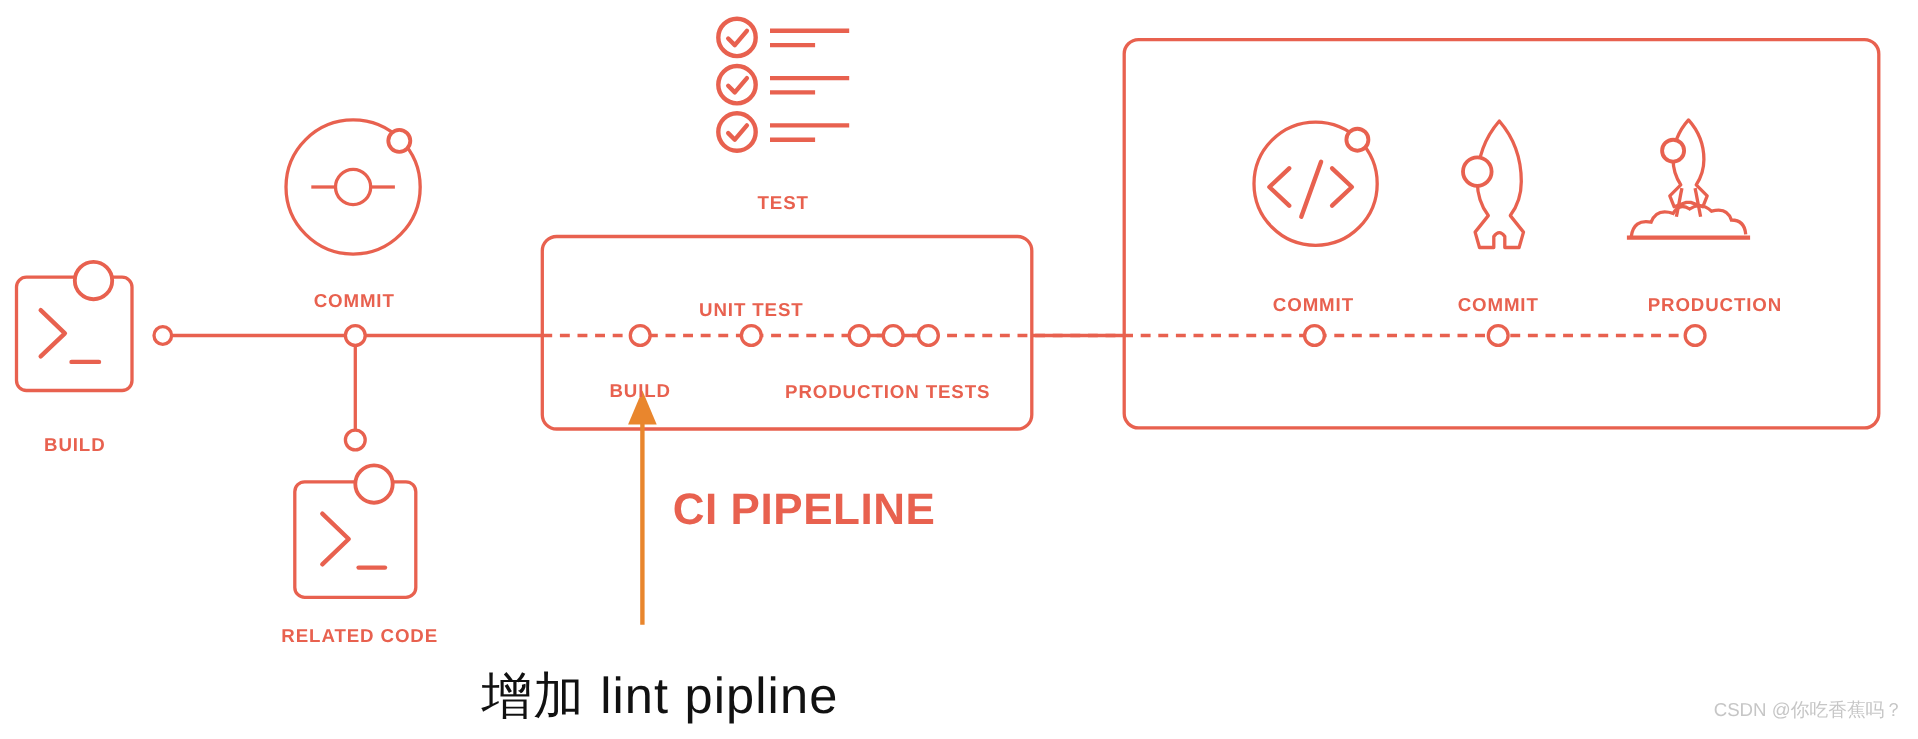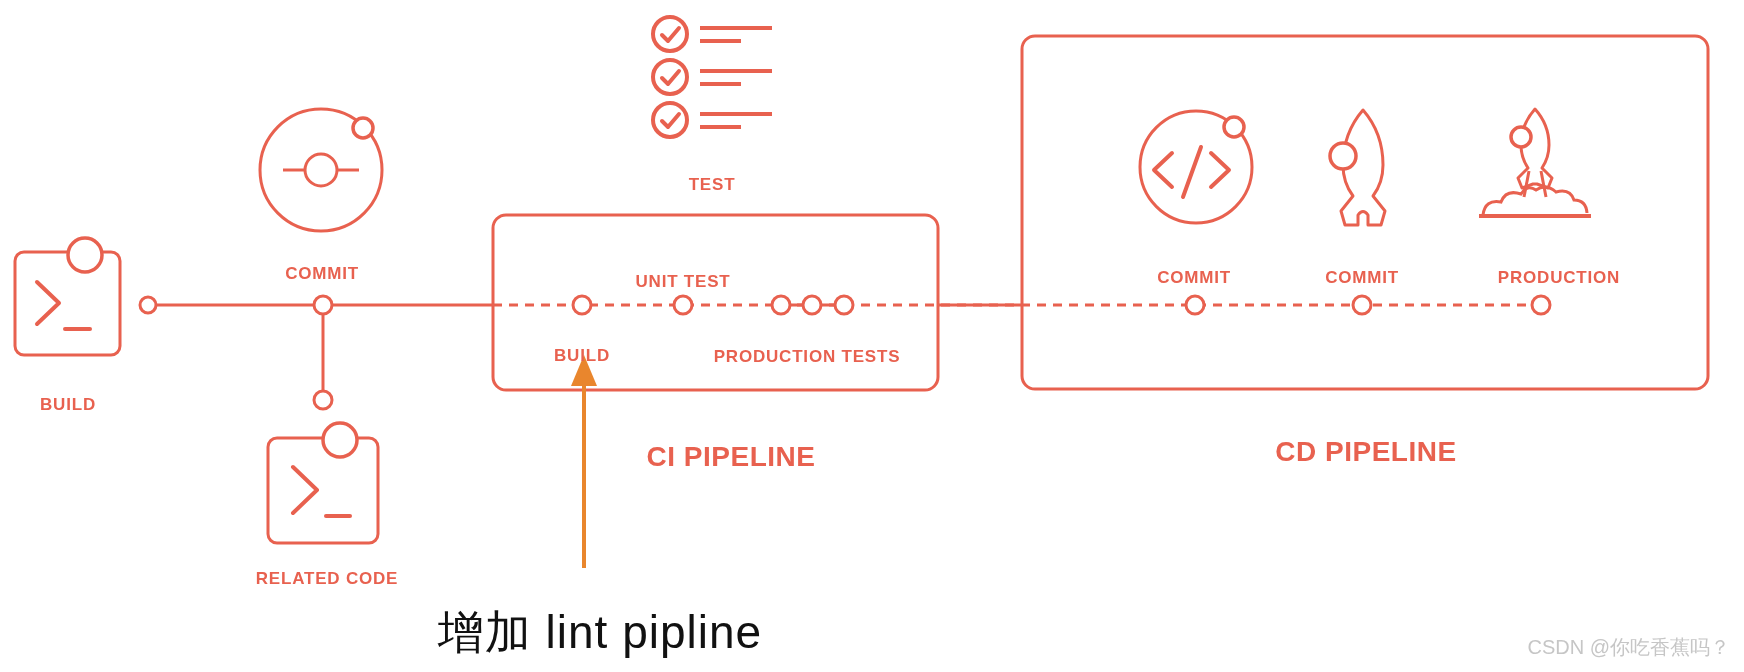--- a/index.html
+++ b/index.html
@@ -1,25 +1,25 @@
 <!DOCTYPE html>
 <html style="--accent: #E8614F; --arrow: #E9862D; --annotation: #111111; --watermark: #C6C6C6;"><head>
 <meta charset="utf-8">
 <style>
   html,body{margin:0;padding:0;background:#fff;}
   .canvas{position:relative;width:1744px;height:672px;background:#ffffff;overflow:hidden;
           font-family:"Liberation Sans",sans-serif;}
   .artwork{position:absolute;left:0;top:0;}
   .lbl{position:absolute;transform:translateX(-50%);color:var(--accent,#E8614F);
        font-weight:bold;font-size:17px;letter-spacing:0.8px;white-space:nowrap;margin-top:16px;}
-  .title{font-size:28px;letter-spacing:0.5px;}
+  .title{font-size:40px;letter-spacing:0.5px;}
   .annotation{position:absolute;transform:translateX(-50%);color:var(--annotation,#111);
        font-weight:normal;font-size:46px;letter-spacing:1px;white-space:nowrap;
        font-family:"Liberation Sans",sans-serif;text-align:right;}
-  .watermark{position:absolute;color:var(--watermark,#C6C6C6);font-size:20px;
+  .watermark{position:absolute;color:var(--watermark,#C6C6C6);font-size:17px;
        font-weight:normal;white-space:nowrap;}
   
   .s  {stroke:var(--accent,#E8614F);fill:none;stroke-width:3;}
   .s4 {stroke:var(--accent,#E8614F);fill:none;stroke-width:4;}
   .node{stroke:var(--accent,#E8614F);fill:#ffffff;stroke-width:3;}
   .wmask{stroke:var(--accent,#E8614F);fill:#ffffff;stroke-width:3.5;}
   .dash{stroke:var(--accent,#E8614F);fill:none;stroke-width:3;stroke-dasharray:9 7;}
   .arrline{stroke:var(--arrow,#E9862D);stroke-width:4;fill:none;}
   .arrhead{fill:var(--arrow,#E9862D);stroke:none;}
 </style>
@@ -152,18 +152,17 @@
   <div class="lbl" style="left:712px;top:159px">TEST</div>
 
   <div class="lbl" style="left:683px;top:256px">UNIT TEST</div>
   <div class="lbl" style="left:582px;top:330px">BUILD</div>
   <div class="lbl" style="left:807px;top:331px">PRODUCTION TESTS</div>
   <div class="lbl title" style="left:731px;top:425px">CI PIPELINE</div>
 
   <div class="lbl" style="left:1194px;top:252px">COMMIT</div>
   <div class="lbl" style="left:1362px;top:252px">COMMIT</div>
   <div class="lbl" style="left:1559px;top:252px">PRODUCTION</div>
-  <div class="lbl title" style="left:1366px;top:420px">CD PIPELINE</div>
 
   <div class="annotation" style="left:600px;top:602px">增加 lint pipline</div>
 
   <div class="watermark" style="right:14px;top:634px">CSDN @你吃香蕉吗？</div>
 </div>
 
 </body></html>

